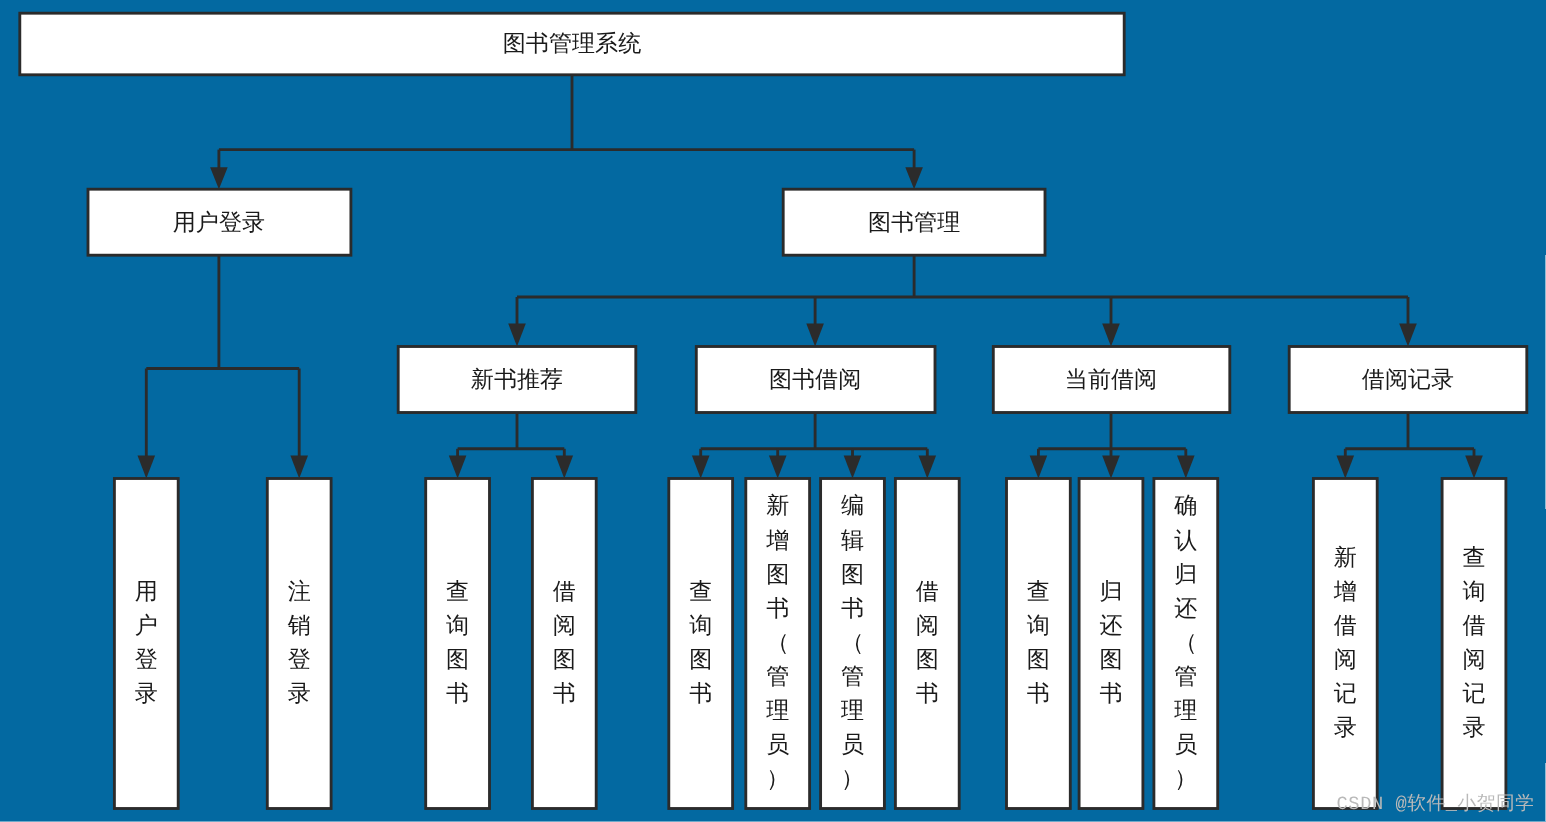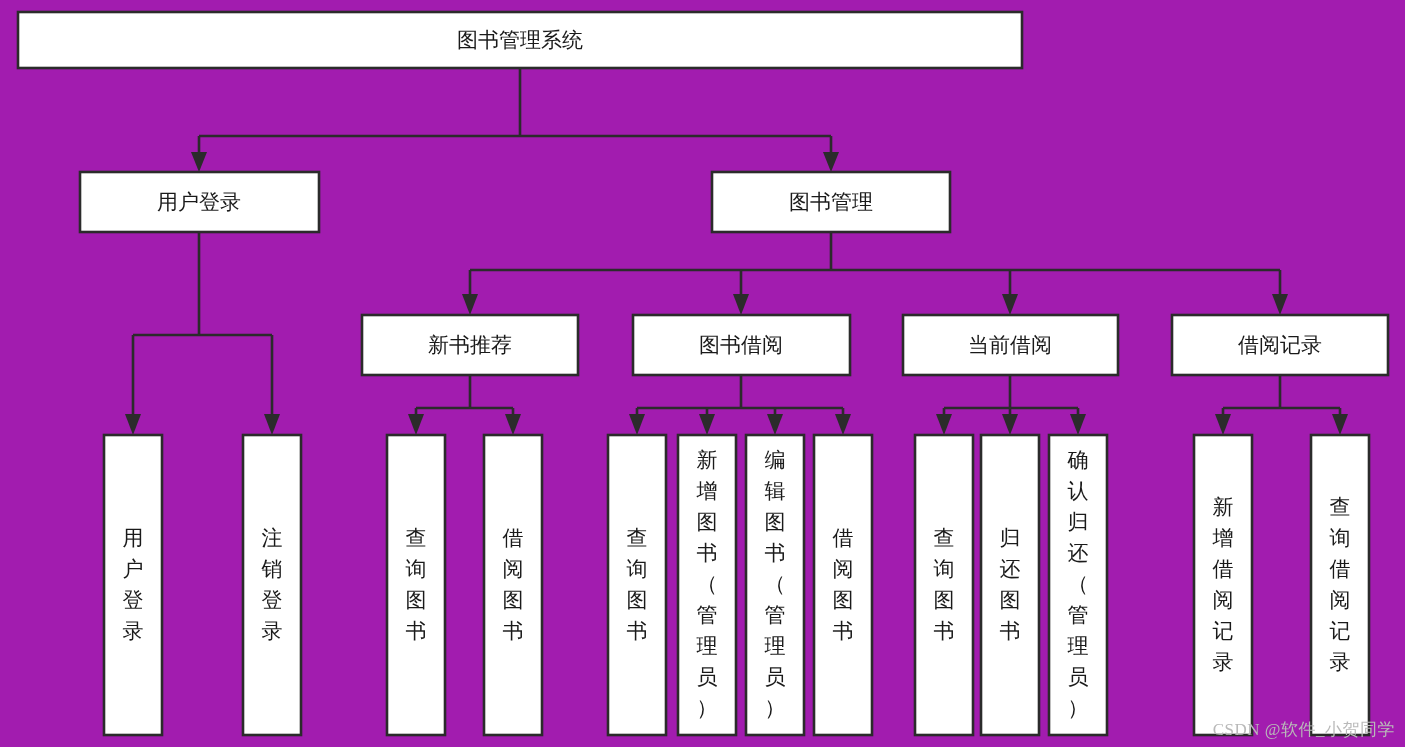--- a/index.html
+++ b/index.html
@@ -8,21 +8,21 @@
     padding: 0;
     background: #ffffff;
   }
   body {
     font-family: "DejaVu Sans", "Liberation Sans", sans-serif;
   }
   #diagram-root {
     position: relative;
     width: 1405px;
     height: 747px;
-    background: #a21caf;
+    background: #0369a1;
     overflow: hidden;
   }
   svg.diagram-canvas {
     position: absolute;
     left: 0;
     top: 0;
     width: 1405px;
     height: 747px;
     display: block;
   }
@@ -51,21 +51,21 @@
   .node-label-v {
     font-family: "DejaVu Sans", "Liberation Sans", sans-serif;
     font-size: 21px;
     fill: #1a1a1a;
     text-anchor: middle;
   }
   .watermark-text {
     position: absolute;
     right: 10px;
     bottom: 6px;
-    font-family: Liberation Serif, serif;
+    font-family: Liberation Mono, monospace;
     font-size: 17px;
     color: #b9b9b9;
     letter-spacing: 0.5px;
     white-space: nowrap;
     pointer-events: none;
   }
 </style>
 </head>
 <body>
 

